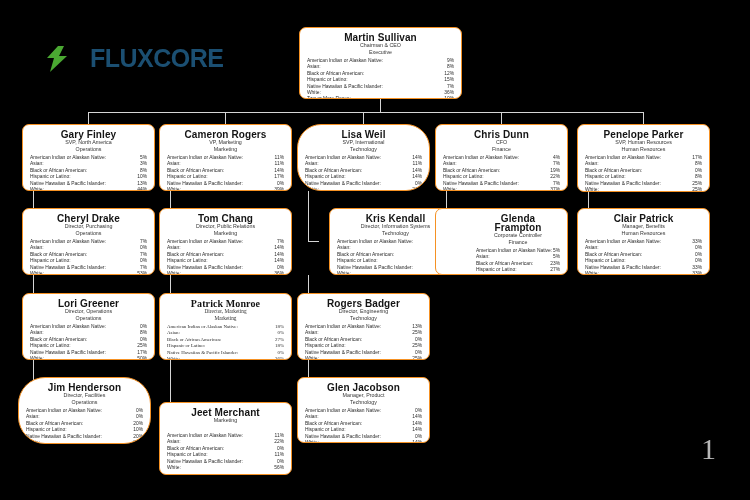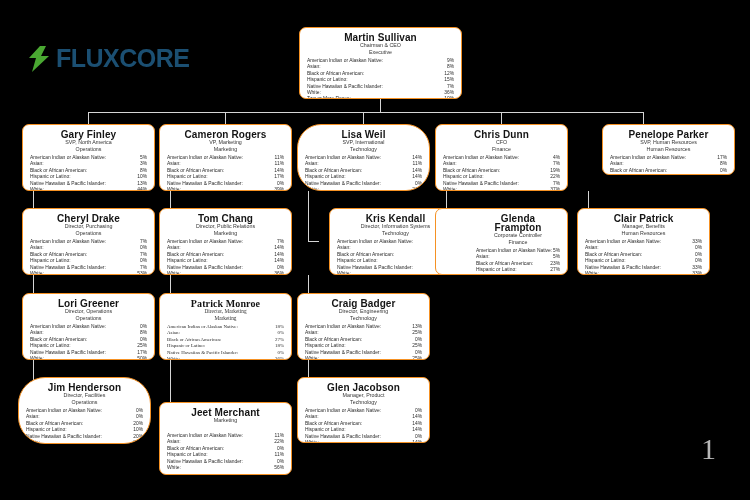--- a/index.html
+++ b/index.html
@@ -5,21 +5,21 @@
   html,body{margin:0;padding:0;}
   body{
     width:750px;height:500px;overflow:hidden;
     background:#000000;
     font-family:"Liberation Sans", sans-serif;
     position:relative;
   }
   #stage{position:absolute;left:0;top:0;width:750px;height:500px;}
 
   
-  .logo{position:absolute;left:26px;top:44px;display:flex;align-items:center;gap:4px;}
+  .logo{position:absolute;left:44px;top:44px;display:flex;align-items:center;gap:20px;}
   .logo-mark{width:26px;height:28px;position:relative;}
   .logo-text{font-size:25px;font-weight:bold;color:#1b4f72;letter-spacing:-0.5px;
              font-family:"Liberation Sans", sans-serif;}
 
   
   .page-num{position:absolute;right:34px;bottom:34px;color:#d8d8d8;
             font-size:30px;font-family:"Liberation Serif", serif;opacity:.85;}
 
   
   .line{position:absolute;background:#d5d5d5;}
@@ -254,21 +254,21 @@
           <div class="r">
             <span class="lb">Native Hawaiian &amp; Pacific Islander:</span>
             <span class="vl">7%</span>
           </div>
           <div class="r">
             <span class="lb">White:</span>
             <span class="vl">37%</span>
           </div>
         </div>
       </div>
-      <div class="card" style="left: 602px; top: 124px; width: 133px; height: 51px;">
+      <div class="card" style="left: 577px; top: 124px; width: 133px; height: 68px;">
         <div class="nm">Penelope Parker</div>
         <div class="ti">SVP, Human Resources</div>
         <div class="dp">Human Resources</div>
         <div class="rows">
           <div class="r">
             <span class="lb">American Indian or Alaskan Native:</span>
             <span class="vl">17%</span>
           </div>
           <div class="r">
             <span class="lb">Asian:</span>
@@ -503,21 +503,21 @@
             <span class="lb">Native Hawaiian &amp; Pacific Islander:</span>
             <span class="vl">0%</span>
           </div>
           <div class="r">
             <span class="lb">White:</span>
             <span class="vl">36%</span>
           </div>
         </div>
       </div>
       <div class="card" style="left: 297px; top: 293px; width: 133px; height: 67px;">
-        <div class="nm">Craig Badger</div>
+        <div class="nm">Rogers Badger</div>
         <div class="ti">Director, Engineering</div>
         <div class="dp">Technology</div>
         <div class="rows">
           <div class="r">
             <span class="lb">American Indian or Alaskan Native:</span>
             <span class="vl">13%</span>
           </div>
           <div class="r">
             <span class="lb">Asian:</span>
             <span class="vl">25%</span>

